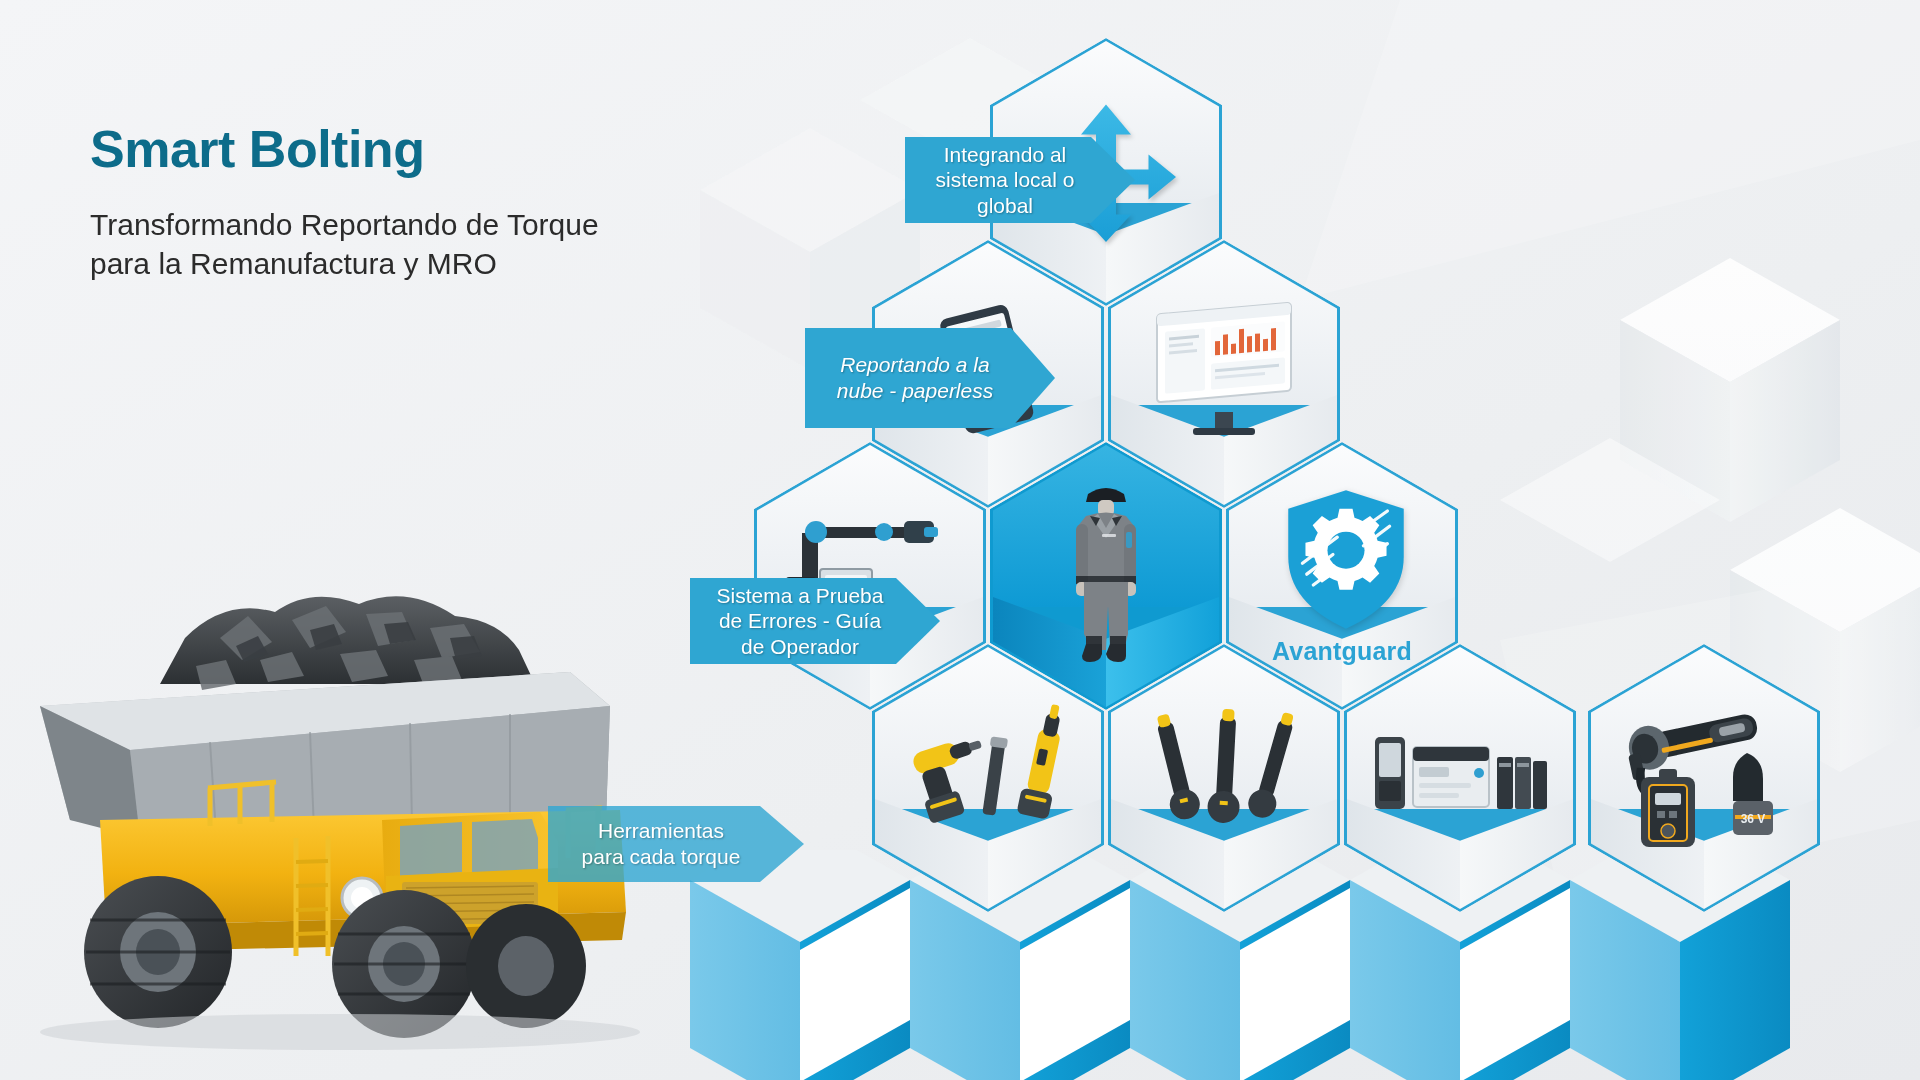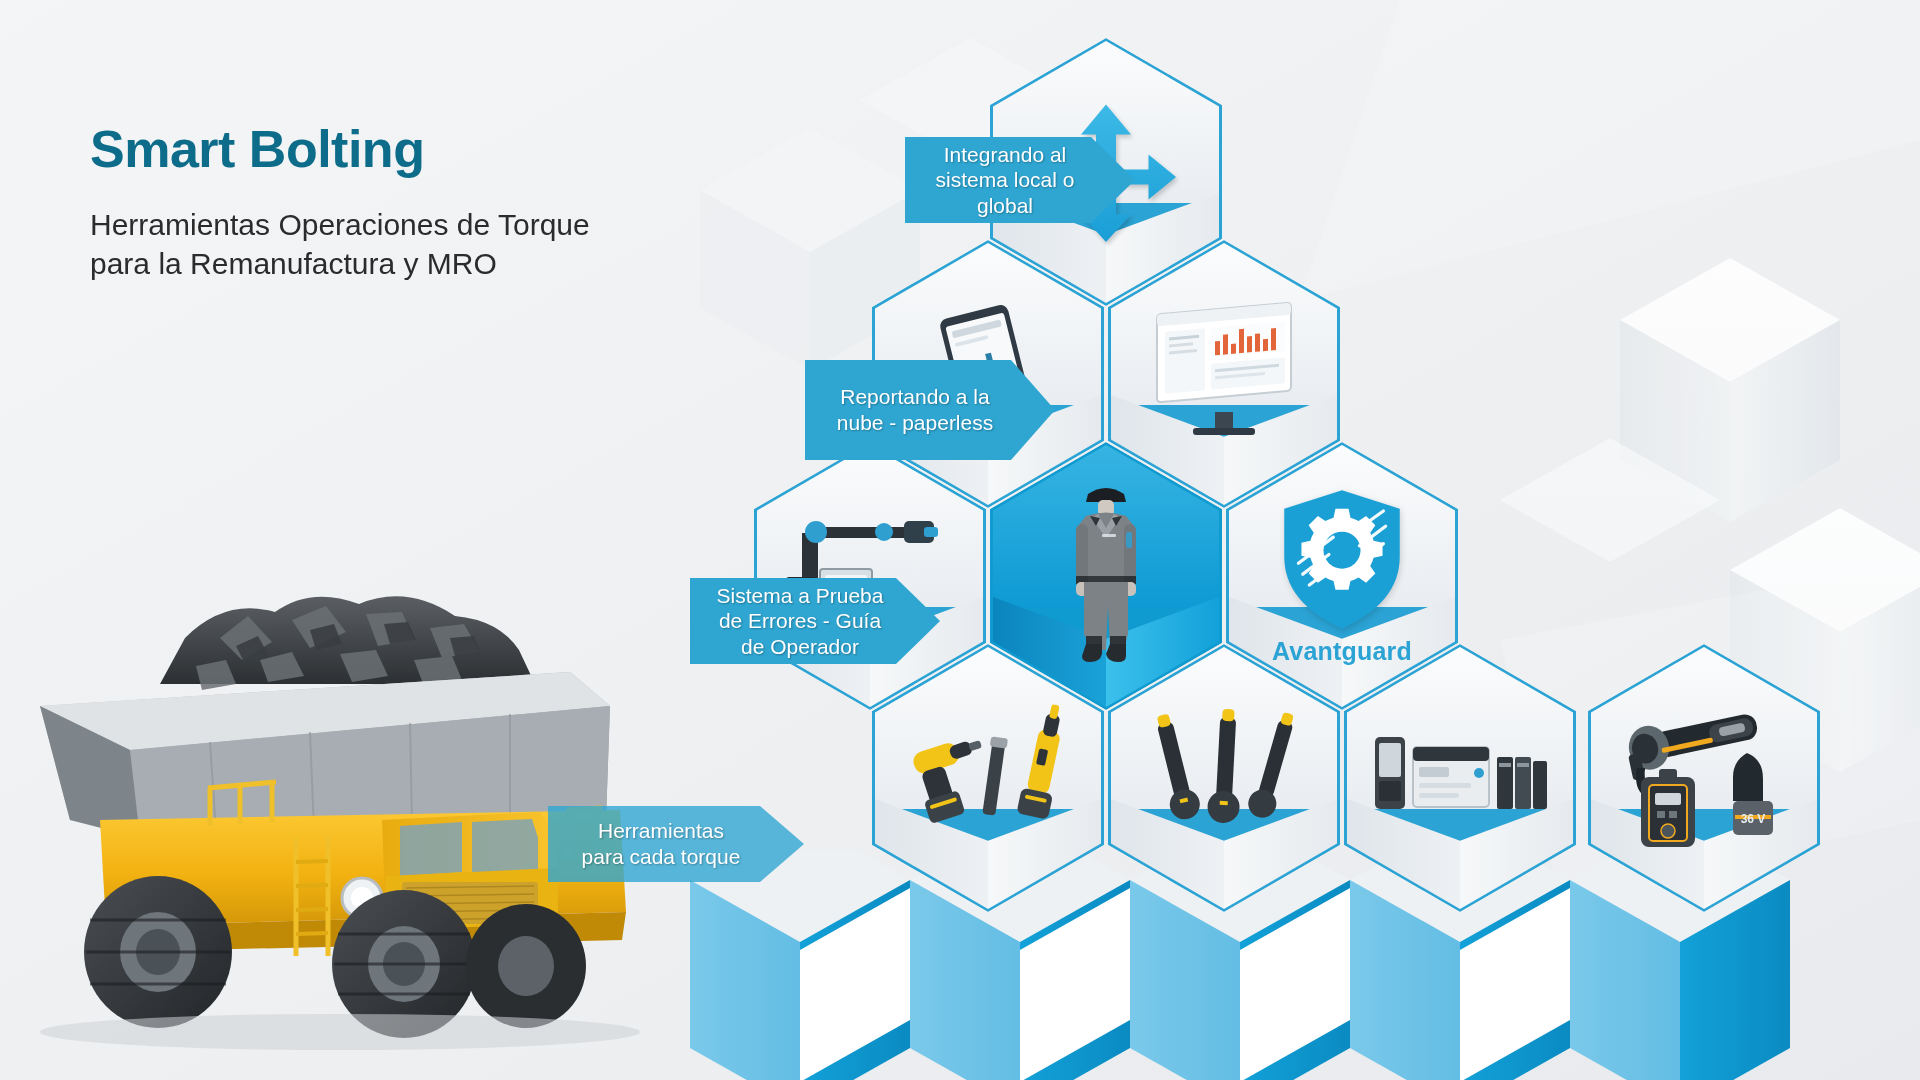--- a/index.html
+++ b/index.html
@@ -115,21 +115,21 @@
     z-index: 60;
     text-shadow: 1px 1px 2px rgba(0,0,0,0.30);
     white-space: pre-line;
     padding: 10px 34px 10px 4px;
     clip-path: polygon(0 0, calc(100% - 44px) 0, 100% 50%, calc(100% - 44px) 100%, 0 100%);
   }
   .callout.translucent { background: rgba(47,166,210,0.80); }
 
   
   .arrows-icon { width: 150px; height: 150px; display:block; filter: drop-shadow(2px 3px 2px rgba(0,0,0,.18)); }
-  .shield-logo { display:flex; flex-direction:column; align-items:center; gap:4px; }
+  .shield-logo { display:flex; flex-direction:column; align-items:flex-end; gap:4px; }
   .shield-logo svg { width: 132px; height: 146px; filter: drop-shadow(1px 2px 3px rgba(0,0,0,.16)); }
   .shield-logo .brand {
     font-size: 25px; font-weight: bold; color: #2ba3d4; letter-spacing: .2px;
   }
 </style>
 </head>
 <body>
 
 <div id="stage">
 
@@ -592,21 +592,21 @@
             <circle cx="61" cy="140" r="7" fill="#4c545b" stroke="#f0a81e" stroke-width="1.5"></circle>
             <rect x="52" y="78" width="18" height="12" rx="3" fill="#3b4248"></rect>
           </g>
         </svg>
       </div>
     </div>
   </div>
 
   <div class="text-block">
     <div class="headline">Smart Bolting</div>
-    <div class="subhead">Herramientas Operaciones de Torque
+    <div class="subhead">Transformando Reportando de Torque
 para la Remanufactura y MRO</div>
   </div>
 
   <div class="truck-wrap">
     <svg width="660" height="530" viewBox="0 0 660 530">
       <defs>
         <linearGradient id="rockG" x1="0" y1="0" x2="0" y2="1">
           <stop offset="0%" stop-color="#5b5f63"></stop>
             <stop offset="100%" stop-color="#2c3033"></stop>
         </linearGradient>
@@ -724,21 +724,21 @@
       </g>
 
       <ellipse cx="330" cy="512" rx="300" ry="18" fill="#cdd1d5" opacity=".55"></ellipse>
     </svg>
   </div>
 
   <div class="callout" style="left:905px; top:137px; width:230px; height:86px;">Integrando al
 sistema local o
 global</div>
 
-  <div class="callout" style="left:805px; top:360px; width:250px; height:100px;">Reportando a la
+  <div class="callout" style="left:805px; top:328px; width:250px; height:100px;font-style:italic;">Reportando a la
 nube - paperless</div>
 
   <div class="callout" style="left:690px; top:578px; width:250px; height:86px;">Sistema a Prueba
 de Errores - Guía
 de Operador</div>
 
   <div class="callout translucent" style="left:548px; top:806px; width:256px; height:76px;">Herramientas
 para cada torque</div>
 
 </div>

